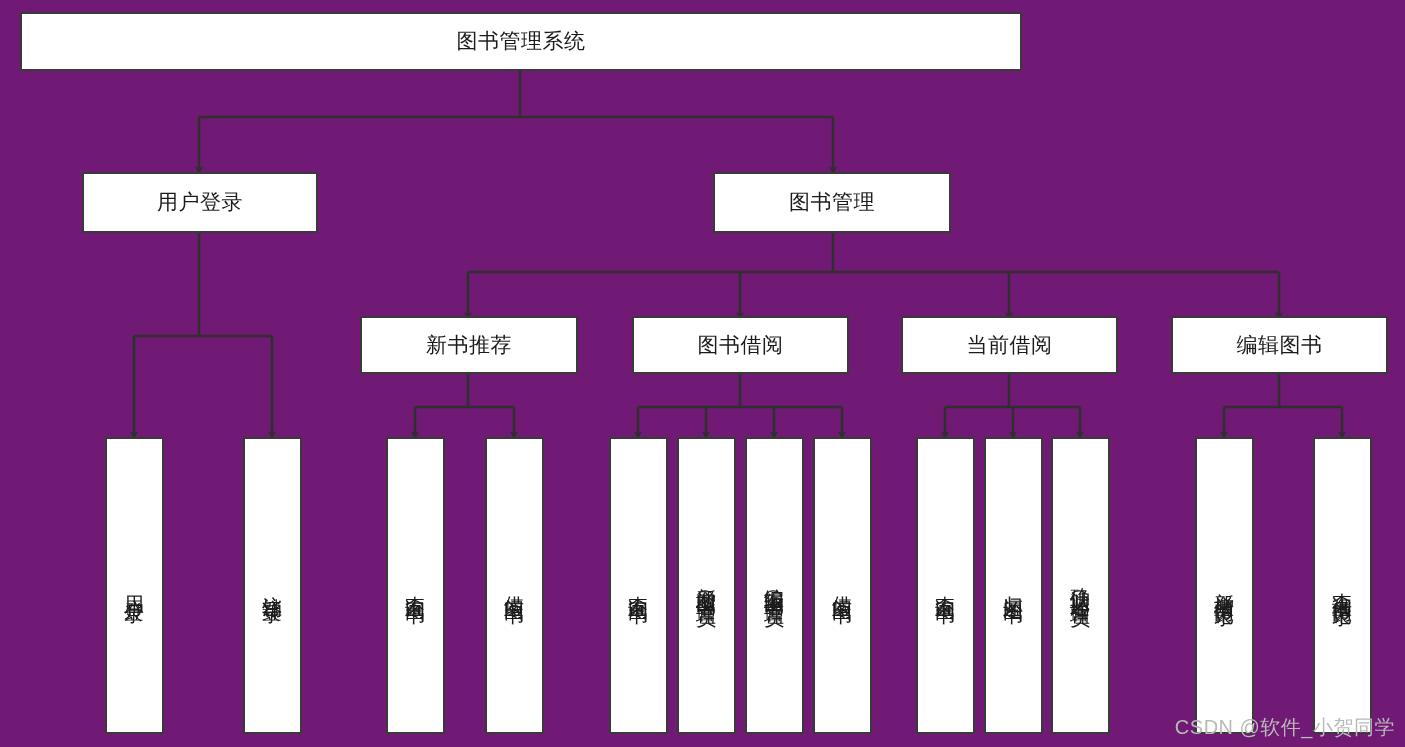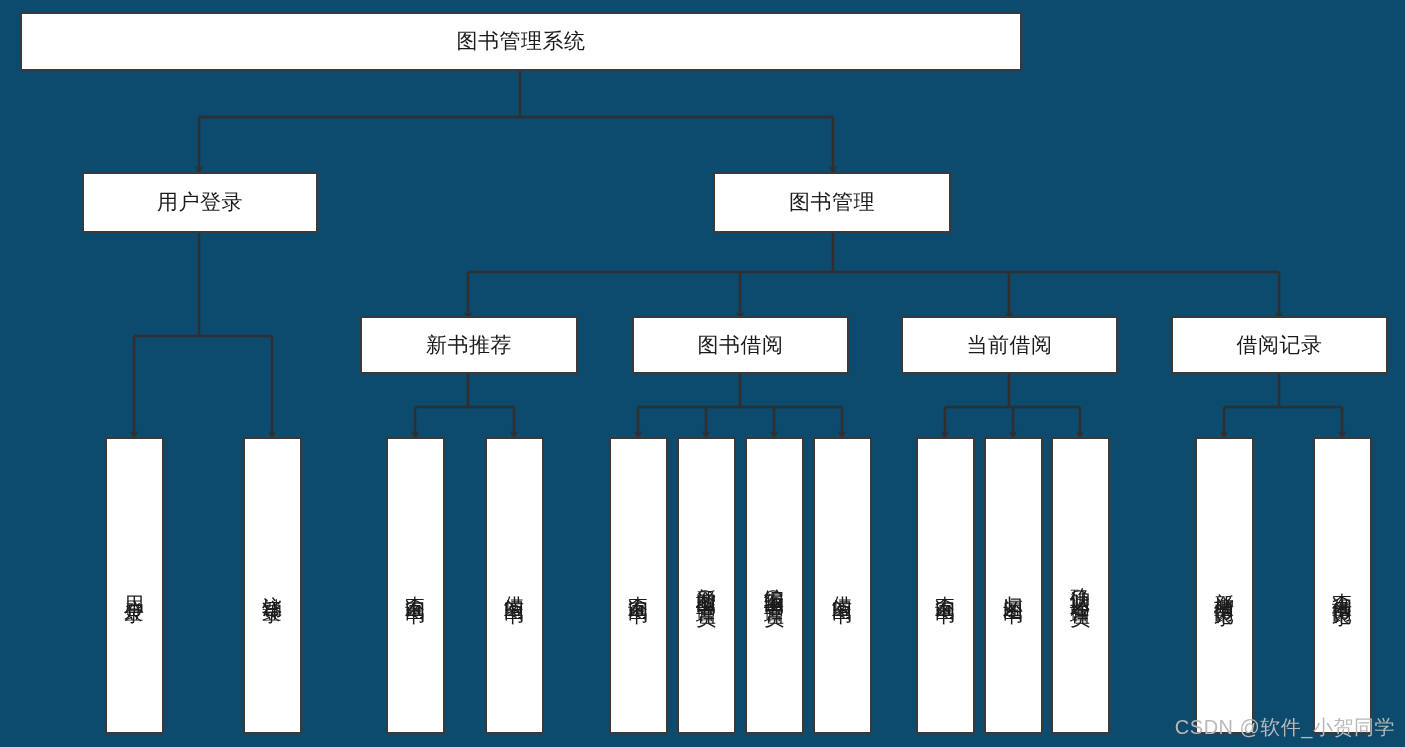--- a/index.html
+++ b/index.html
@@ -7,21 +7,21 @@
     padding: 0;
     background: #ffffff;
   }
   body {
     font-family: "Liberation Sans", "DejaVu Sans", sans-serif;
   }
   #canvas {
     position: relative;
     width: 1405px;
     height: 747px;
-    background: #0c4a6e;
+    background: #701a75;
     overflow: hidden;
   }
   #wires {
     position: absolute;
     left: 0;
     top: 0;
     width: 1405px;
     height: 747px;
     pointer-events: none;
   }
@@ -139,21 +139,21 @@
 
   <div class="node horiz" style="left:632px; top:316px; width:217px; height:58px;">
     <span class="label">图书借阅</span>
   </div>
 
   <div class="node horiz" style="left:901px; top:316px; width:217px; height:58px;align-items:center;">
     <span class="label">当前借阅</span>
   </div>
 
   <div class="node horiz" style="left:1171px; top:316px; width:217px; height:58px;">
-    <span class="label">借阅记录</span>
+    <span class="label">编辑图书</span>
   </div>
 
   <div class="node vert" style="left:105px; top:437px; width:59px; height:297px;">
     <span class="label">用户登录</span>
   </div>
 
   <div class="node vert" style="left:243px; top:437px; width:59px; height:297px;">
     <span class="label">注销登录</span>
   </div>
 

